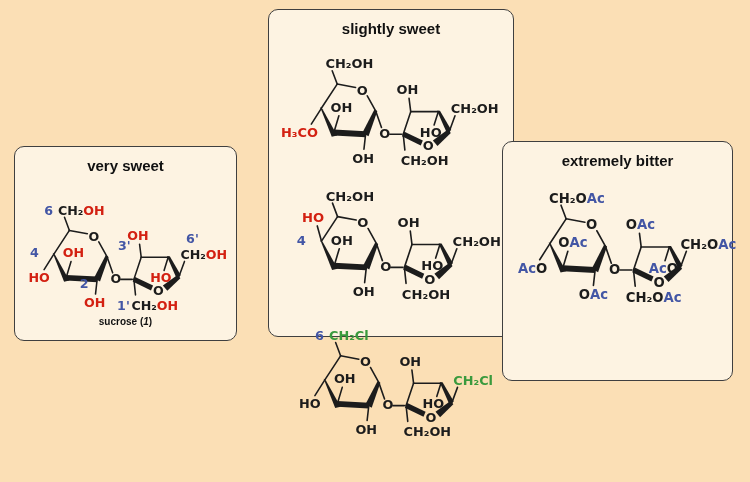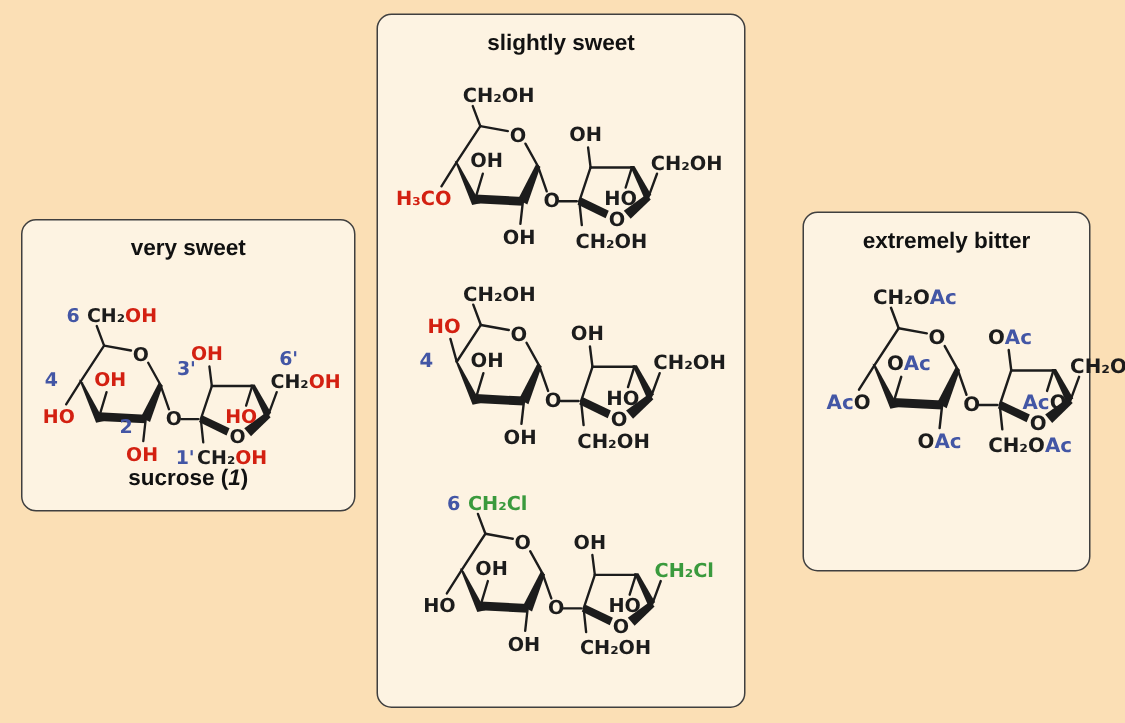--- a/index.html
+++ b/index.html
@@ -7,29 +7,29 @@
     width:750px;height:482px;position:relative;overflow:hidden;
     background:#fbdfb5;
     font-family:"Liberation Sans",sans-serif;
   }
   .panel{
     position:absolute;background:#fdf3e2;
     border:1.5px solid #3f3f3f;border-radius:10px;
     box-sizing:border-box;
   }
   #panel-left  {left:14px; top:146px;width:223px;height:195px;}
-  #panel-mid   {left:251px;top:9px;  width:246px;height:463px;}
-  #panel-right {left:535px;top:141px;width:192px;height:240px;}
+  #panel-mid   {left:268px;top:9px;  width:246px;height:328px;}
+  #panel-right {left:502px;top:141px;width:231px;height:240px;}
   .ptitle{
     position:absolute;top:10px;left:0;right:0;text-align:center;
     font-weight:bold;font-size:15px;color:#111;
   }
   .pcaption{
     position:absolute;bottom:13px;left:0;right:0;text-align:center;
-    font-weight:bold;font-size:15px;color:#111;
+    font-weight:bold;font-size:10px;color:#111;
   }
   .pcaption i{font-style:italic;}
   .struct{position:absolute;overflow:visible;}
   #svgA{left:-6px;top:54px; width:222px;height:129px;}
   #svgB{left:6px; top:44px; width:228px;height:132px;}
   #svgC{left:6px; top:176px;width:230px;height:134px;}
   #svgD{left:10px;top:316px;width:226px;height:131px;}
   #svgE{left:0px; top:46px; width:232px;height:135px;}
   .lbl{
     font-family:"DejaVu Sans",sans-serif;

